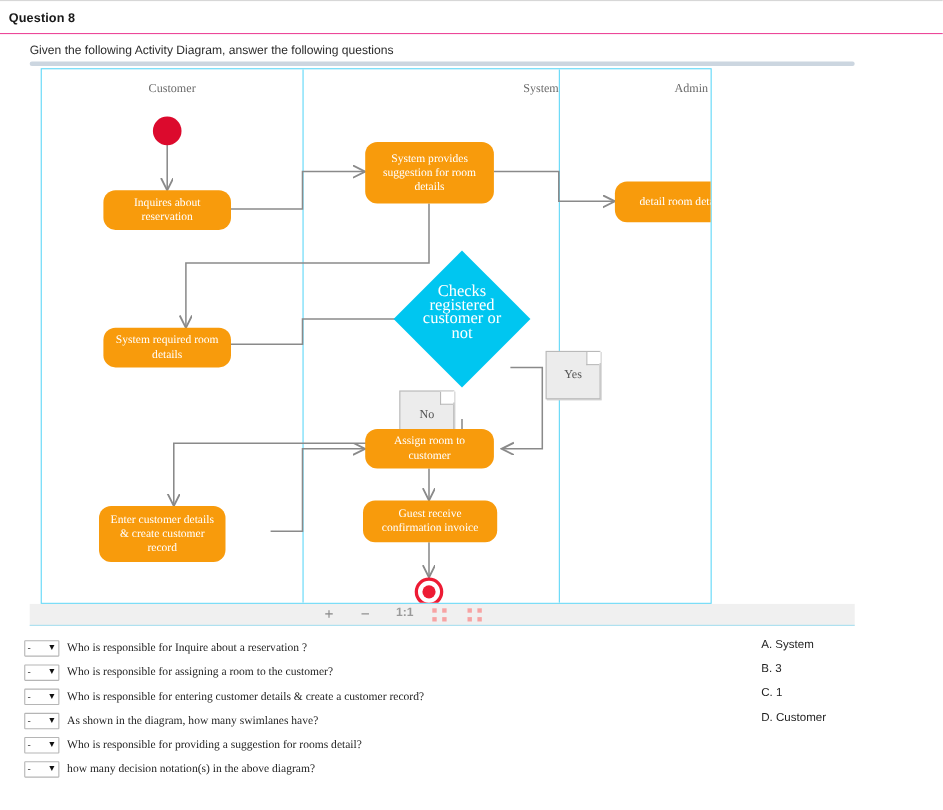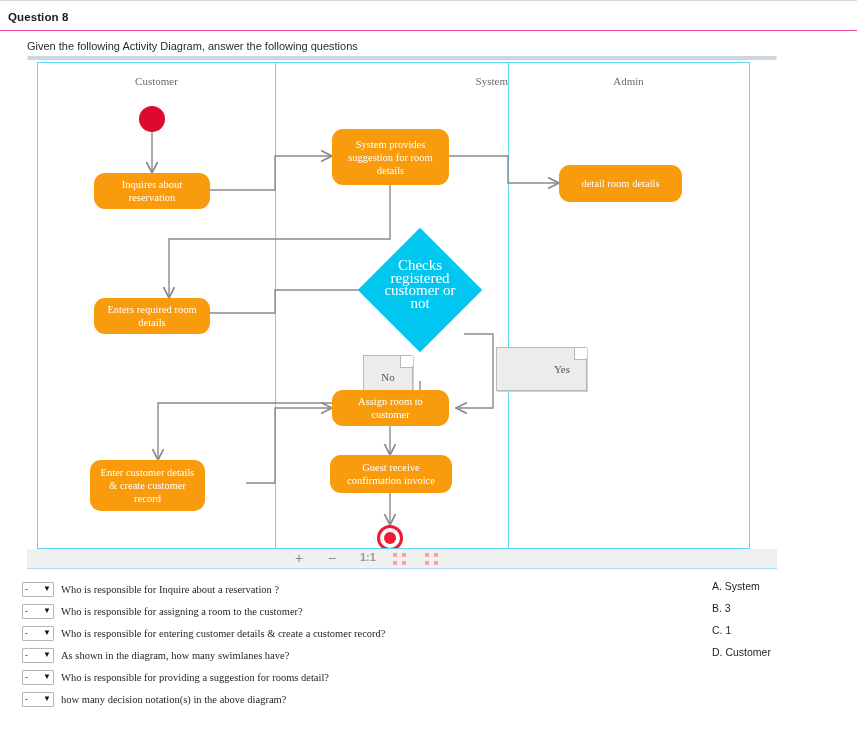--- a/index.html
+++ b/index.html
@@ -33,21 +33,21 @@
   }
   
   .diagram-wrap{
     position:absolute;left:27px;top:55px;width:750px;height:512px;
   }
   .hscroll-top{
     position:absolute;left:0;top:0;width:750px;height:4px;
     background:#ccd6e0;border-radius:2px;
   }
   .diagram-box{
-    position:absolute;left:10px;top:6px;width:713px;height:487px;
+    position:absolute;left:10px;top:6px;width:610px;height:487px;
     border:1px solid #5fd8f8;
     box-sizing:border-box;
     background:#ffffff;
     overflow:hidden;
   }
   .lane-divider{
     position:absolute;top:0;width:1px;height:100%;background:#5fd8f8;
   }
   .lane-label{
     position:absolute;top:12px;
@@ -120,21 +120,21 @@
   .q-row{position:relative;height:22px;margin-bottom:0;display:flex;align-items:center;}
   .q-select{
     width:32px;height:15px;border:1px solid #b5b5b5;background:#fff;
     font-size:9px;color:#333;display:flex;align-items:center;
     justify-content:space-between;padding:0 2px;box-sizing:border-box;
     border-radius:1px;cursor:pointer;
   }
   .q-select .chev{font-size:8px;color:#111;line-height:1;}
   .q-text{margin-left:7px;font-size:10.5px;color:#1f1f1f;white-space:nowrap;font-family:Liberation Serif, serif;}
   .opt-list{position:absolute;left:692px;top:579px;width:150px;}
-  .opt-row{height:22px;font-size:10.5px;color:#1f1f1f;margin-left:20px;}
+  .opt-row{height:22px;font-size:10.5px;color:#1f1f1f;}
 </style>
 </head>
 <body>
 
 <div class="page-frame">
 
   <div class="q-header">
     <span class="q-header-title">Question 8</span>
   </div>
 
@@ -184,31 +184,31 @@
       </svg>
 
       <div class="start-node" style="left:101px;top:43px;"></div>
 
       <div class="node" style="left:56px;top:110px;width:116px;height:36px;">Inquires about reservation</div>
 
       <div class="node" style="left:294px;top:66px;width:117px;height:56px;">System provides suggestion for room details</div>
 
       <div class="node" style="left:521px;top:102px;width:123px;height:37px;">detail room details</div>
 
-      <div class="node" style="left:56px;top:235px;width:116px;height:36px;">Enters required room details</div>
+      <div class="node" style="left:56px;top:235px;width:116px;height:36px;">System required room details</div>
 
       <div class="diamond" style="left:338px;top:183px;"></div>
       <div class="diamond-text" style="left:338px;top:196px;">Checks registered customer or not</div>
 
       <div class="note" style="left:325px;top:292px;width:48px;height:42px;">
         <span>No</span>
         <span class="note-fold"></span>
       </div>
 
-      <div class="note" style="left:458px;top:284px;width:48px;height:42px;padding-left:41px;">
+      <div class="note" style="left:458px;top:256px;width:48px;height:42px;">
         <span>Yes</span>
         <span class="note-fold"></span>
       </div>
 
       <div class="node" style="left:294px;top:327px;width:117px;height:36px;">Assign room to customer</div>
 
       <div class="node" style="left:52px;top:397px;width:115px;height:51px;">Enter customer details &amp; create customer record</div>
 
       <div class="node" style="left:292px;top:392px;width:122px;height:38px;">Guest receive confirmation invoice</div>
 

